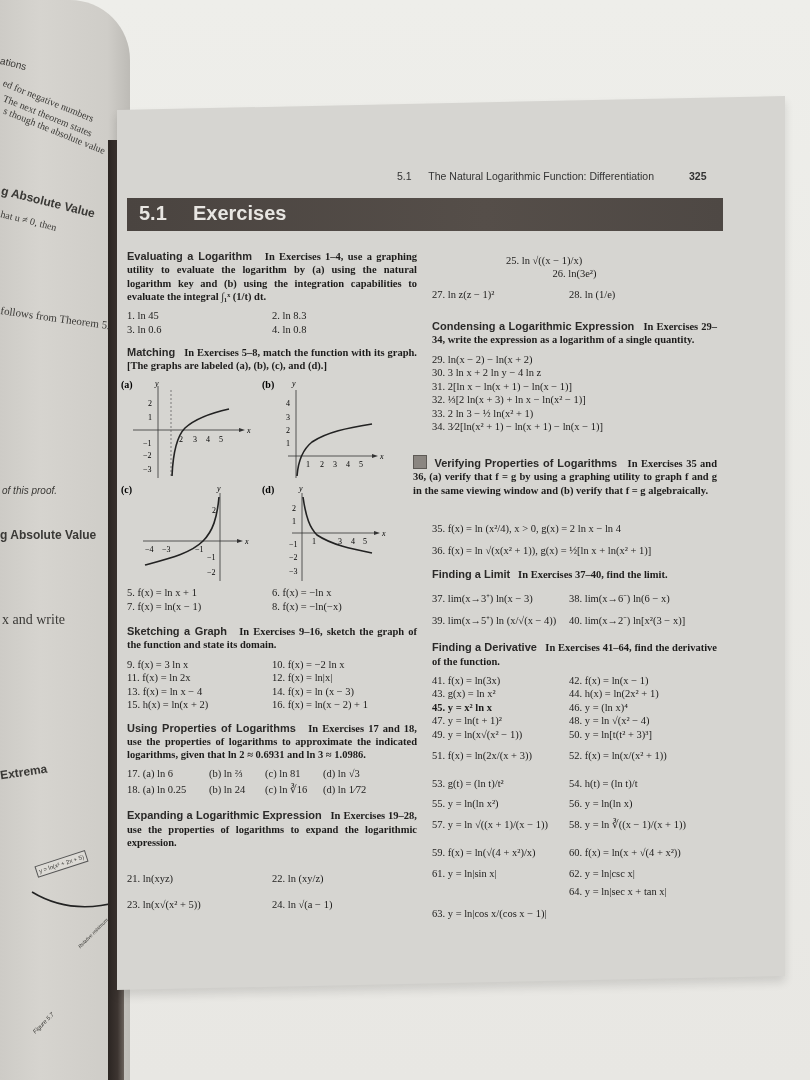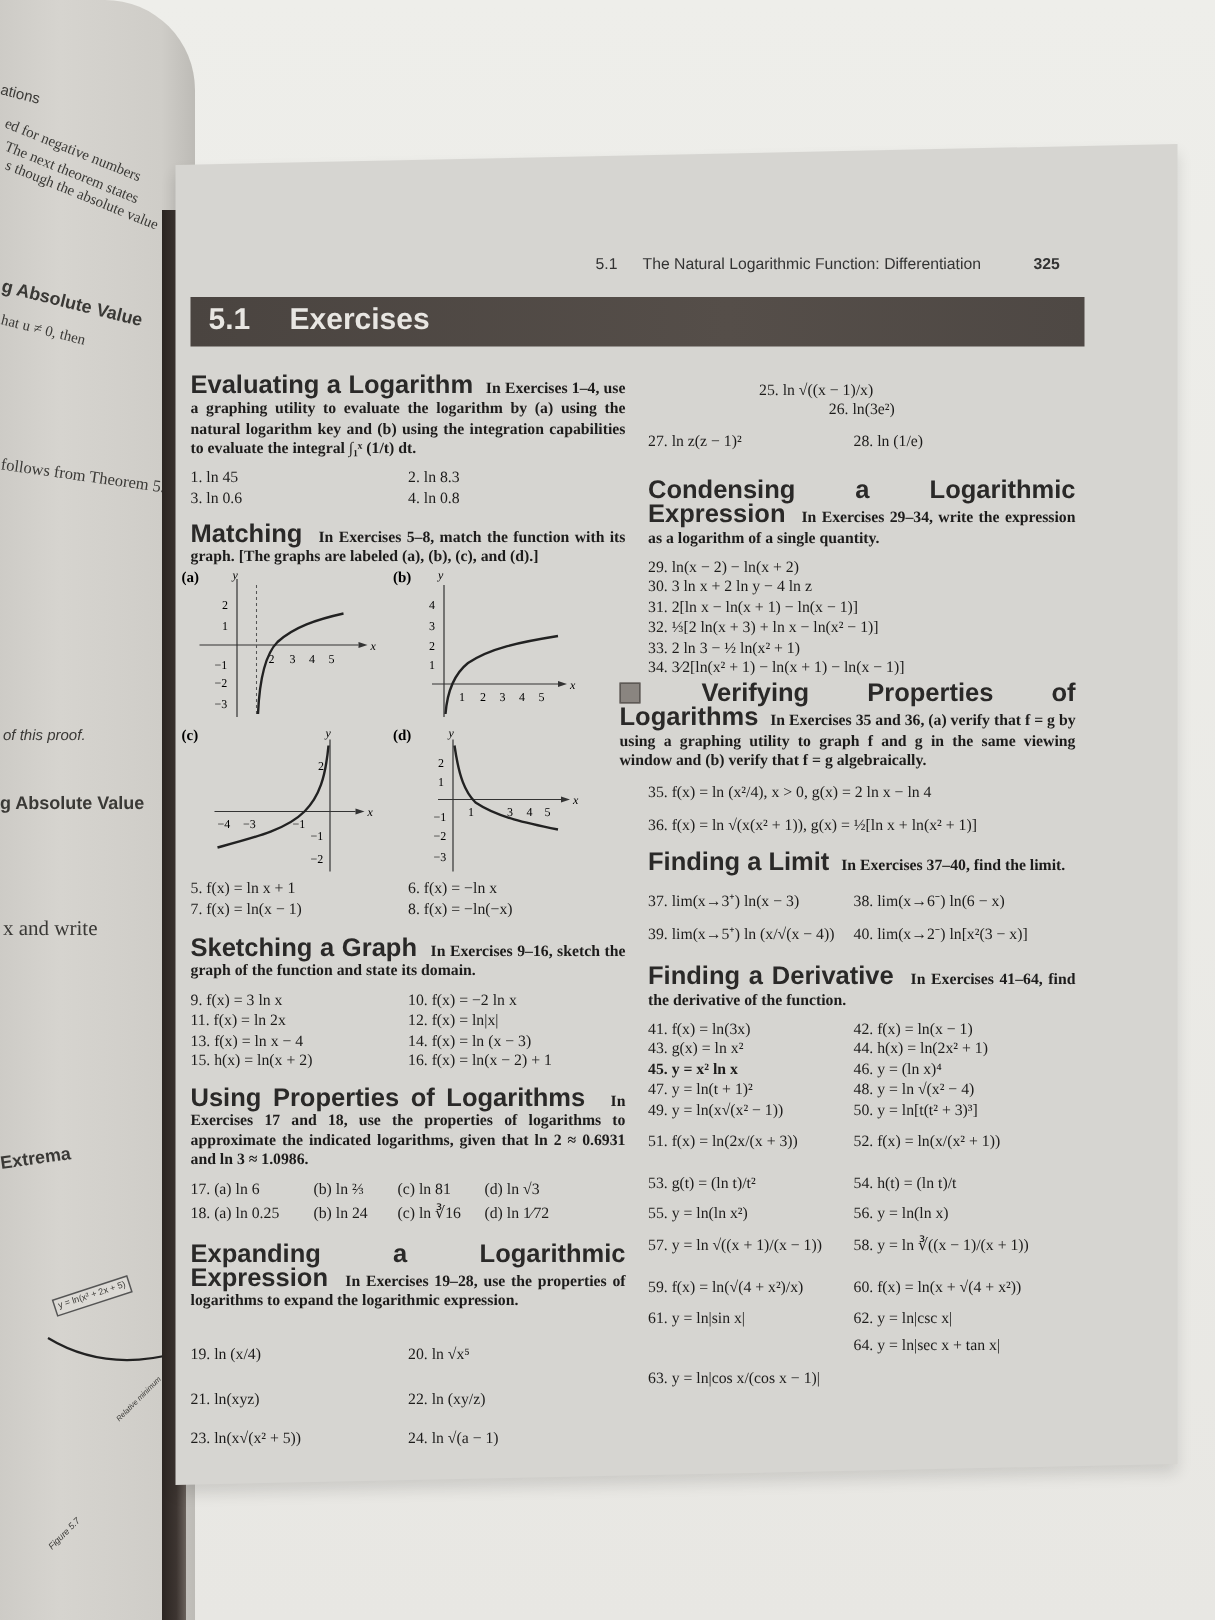--- a/index.html
+++ b/index.html
@@ -11,21 +11,21 @@
   .gutter{position:absolute;left:108px;top:140px;width:16px;height:940px;background:linear-gradient(90deg,#2b2522 0%,#3d3531 60%,#6a625c 100%);}
   
   .page{position:absolute;left:117px;top:110px;width:668px;height:880px;background:#d6d5d1;transform:skewY(-1.2deg);transform-origin:0 0;box-shadow:0 6px 10px rgba(0,0,0,.12);}
   .content{position:absolute;left:117px;top:0;width:668px;height:1000px;}
   .runhead{position:absolute;left:280px;top:170px;font-family:"Liberation Sans",sans-serif;font-size:10.5px;color:#333;}
   .runhead .sec{margin-right:14px;}
   .runhead .pg{position:absolute;left:292px;top:0;font-weight:bold;}
   .banner{position:absolute;left:10px;top:198px;width:596px;height:33px;background:linear-gradient(90deg,#4a4440 0%,#554e49 60%,#4e4844 100%);}
   .banner span{position:absolute;top:4px;font-family:"Liberation Sans",sans-serif;font-weight:bold;font-size:20px;color:#e8e6e2;}
   .col{position:absolute;font-size:10.5px;line-height:13.3px;}
-  .hdr{font-family:"Liberation Sans",sans-serif;font-weight:bold;font-size:17px;color:#2a2928;}
+  .hdr{font-family:"Liberation Sans",sans-serif;font-weight:bold;font-size:11px;color:#2a2928;}
   .instr{font-weight:bold;}
   .p{margin:0 0 6px 0;text-align:justify;}
   .row{display:flex;height:13.5px;}
   .row .c1{width:145px;}
   .row .c2{flex:1;}
   .graph{position:absolute;}
   .graph svg{overflow:visible;}
   .calc-icon{display:inline-block;width:12px;height:12px;background:#8a8580;border:1px solid #5d5955;margin-right:4px;vertical-align:-2px;}
   .tall{height:22px;align-items:center;}
 </style>
@@ -210,24 +210,20 @@
       <div style="width:82px;">18. (a) ln 0.25</div>
       <div style="width:56px;">(b) ln 24</div>
       <div style="width:58px;">(c) ln ∛16</div>
       <div>(d) ln 1⁄72</div>
     </div>
     <p class="p" style="margin-bottom:14px;">
       <span class="hdr">Expanding a Logarithmic Expression</span>&nbsp;&nbsp;
       <span class="instr">In Exercises 19–28, use the properties of logarithms to expand the logarithmic expression.</span>
     </p>
     <div class="row tall" style="height:30px;">
-      <div class="c1">19. ln (x/4)</div>
-      <div class="c2">20. ln √x⁵</div>
-    </div>
-    <div class="row tall" style="height:30px;">
       <div class="c1">21. ln(xyz)</div>
       <div class="c2">22. ln (xy/z)</div>
     </div>
     <div class="row tall">
       <div class="c1">23. ln(x√(x² + 5))</div>
       <div class="c2">24. ln √(a − 1)</div>
     </div>
   </div>
 
   <div class="col" style="left:315px;top:254px;width:285px;">

